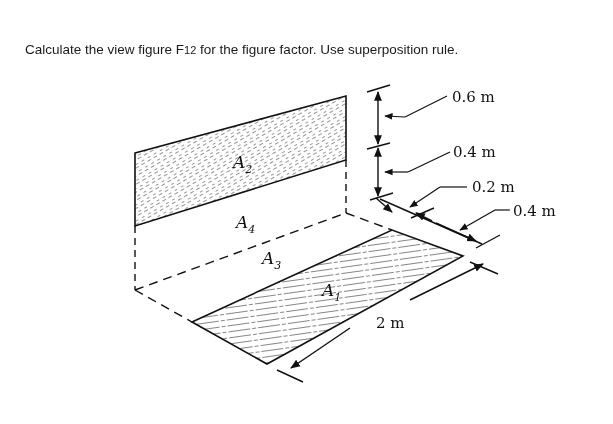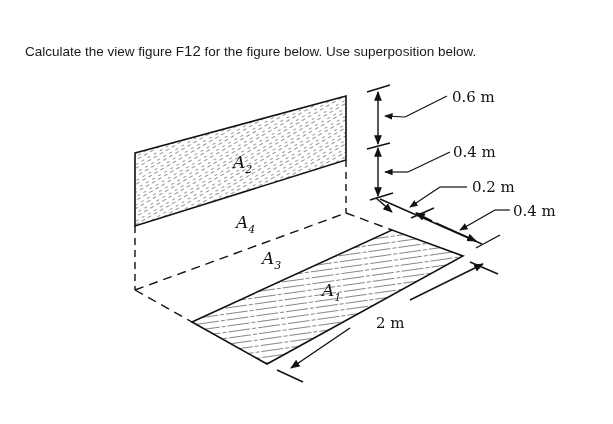--- a/index.html
+++ b/index.html
@@ -2,30 +2,30 @@
 <html><head>
 <meta charset="utf-8">
 <style>
   html, body { margin: 0; padding: 0; background: #ffffff; }
   body { width: 613px; height: 424px; position: relative; overflow: hidden; }
   .question {
     position: absolute; left: 25px; top: 42px;
     font-family: "Liberation Sans", sans-serif; font-size: 13.5px; color: #1a1a1a;
     white-space: nowrap;
   }
-  .question .sub { font-size: 15px; }
+  .question .sub { font-size: 11px; }
   svg { position: absolute; left: 0; top: 0; }
   .lbl { font-family: "DejaVu Serif", serif; font-style: italic; font-size: 17px; fill: #111; }
   .lbl-sub { font-family: "DejaVu Serif", serif; font-size: 11px; fill: #111; }
   .dim { font-family: "DejaVu Serif", serif; font-size: 15px; fill: #111; }
 </style>
 </head>
 <body>
 
-<div class="question"><span>Calculate the view figure F</span><span class="sub">12</span><span> for the figure below. Use superposition below.</span></div>
+<div class="question"><span>Calculate the view figure F</span><span class="sub">12</span><span> for the figure factor. Use superposition rule.</span></div>
 
 <svg width="613" height="424" viewBox="0 0 613 424">
   <defs>
     <pattern id="hatchV" patternUnits="userSpaceOnUse" width="7" height="7" patternTransform="rotate(-30)">
       <line x1="0" y1="0" x2="4" y2="0" stroke="#333" stroke-width="1" stroke-dasharray="3,2"></line>
       <line x1="0" y1="3.5" x2="7" y2="3.5" stroke="#666" stroke-width="0.7" stroke-dasharray="2,3"></line>
     </pattern>
     <pattern id="hatchH" patternUnits="userSpaceOnUse" width="30" height="6" patternTransform="rotate(-8)">
       <line x1="0" y1="0" x2="22" y2="0" stroke="#222" stroke-width="1.1"></line>
       <line x1="24" y1="0" x2="28" y2="0" stroke="#222" stroke-width="1.1"></line>

